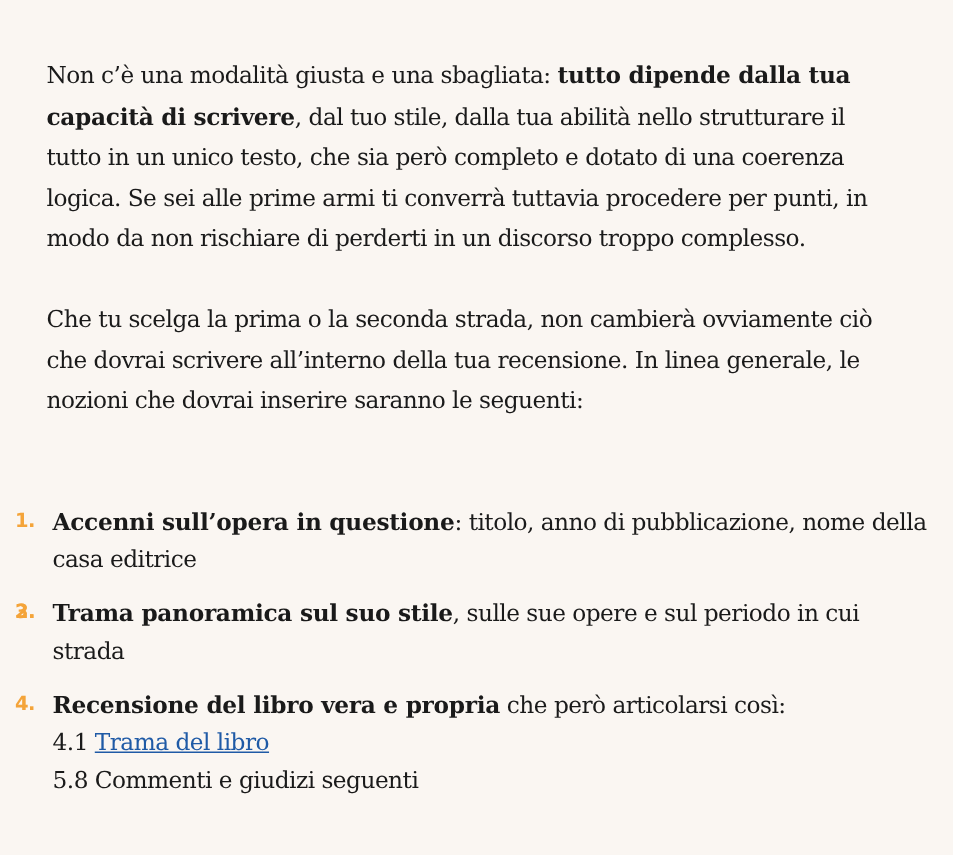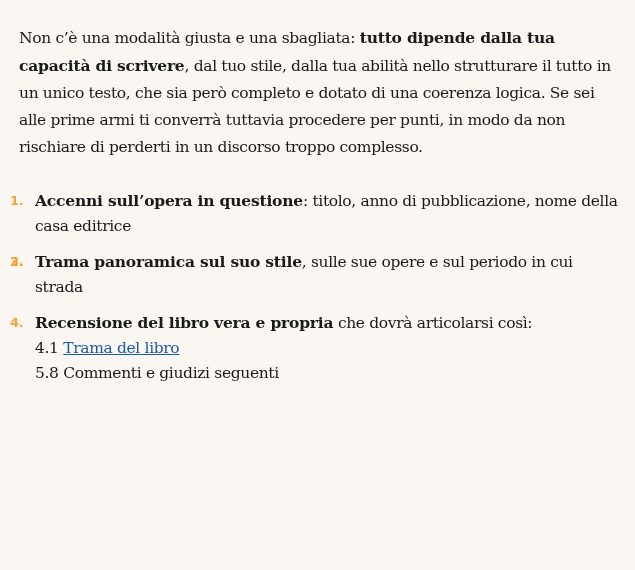--- a/index.html
+++ b/index.html
@@ -4,21 +4,21 @@
   <style>
     html, body { margin: 0; padding: 0; }
     body {
       width: 635px; height: 570px; overflow: hidden;
       background: #faf6f2;
       font-family: "DejaVu Serif", "Liberation Serif", serif;
       color: #1a1a1a;
     }
     .page { padding: 20px 15px 0 15px; }
     p {
-      margin: 4px;
+      margin: 16px;
       font-size: 15.5px;
       line-height: 27px;
       letter-spacing: -0.35px;
     }
     p.p1 { margin-bottom: 27px; }
     p.p2 { margin-bottom: 54px; }
     b { font-weight: bold; letter-spacing: -0.2px; }
     ol { list-style: none; margin: 0; padding: 0; }
     ol li {
       position: relative;
@@ -37,34 +37,35 @@
     }
     .sub { display: block; }
     a { color: #1f5aa6; text-decoration: underline; text-align: center; }
   </style>
 </head>
 <body>
 
 <div class="page">
   <p class="p1"><span>Non c’è una modalità giusta e una sbagliata: </span><b>tutto dipende dalla tua capacità di scrivere</b><span>, dal tuo stile, dalla tua abilità nello strutturare il tutto in un unico testo, che sia però completo e dotato di una coerenza logica. Se sei alle prime armi ti converrà tuttavia procedere per punti, in modo da non rischiare di perderti in un discorso troppo complesso.</span></p>
 
+  <p class="p2">Che tu scelga la prima o la seconda strada, non cambierà ovviamente ciò che dovrai scrivere all’interno della tua recensione. In linea generale, le nozioni che dovrai inserire saranno le seguenti:</p>
 
   <ol>
     <li>
       <span class="num">1.</span>
       <b>Accenni sull’opera in questione</b><span>: titolo, anno di pubblicazione, nome della casa editrice</span>
     </li>
     <li>
       <span class="num">2.</span>
       <span></span>
     </li>
     <li>
       <span class="num">3.</span>
       <b>Trama panoramica sul suo stile</b><span>, sulle sue opere e sul periodo in cui strada</span>
     </li>
     <li>
       <span class="num">4.</span>
-      <b>Recensione del libro vera e propria</b><span> che dovrà articolarsi così:</span>
+      <b>Recensione del libro vera e propria</b><span> che però articolarsi così:</span>
       <span class="sub"><span>4.1 </span><a href="#">Trama del libro</a></span>
       <span class="sub"><span>5.8 </span><span>Commenti e giudizi seguenti</span></span>
     </li>
   </ol>
 </div>
 
 </body></html>

